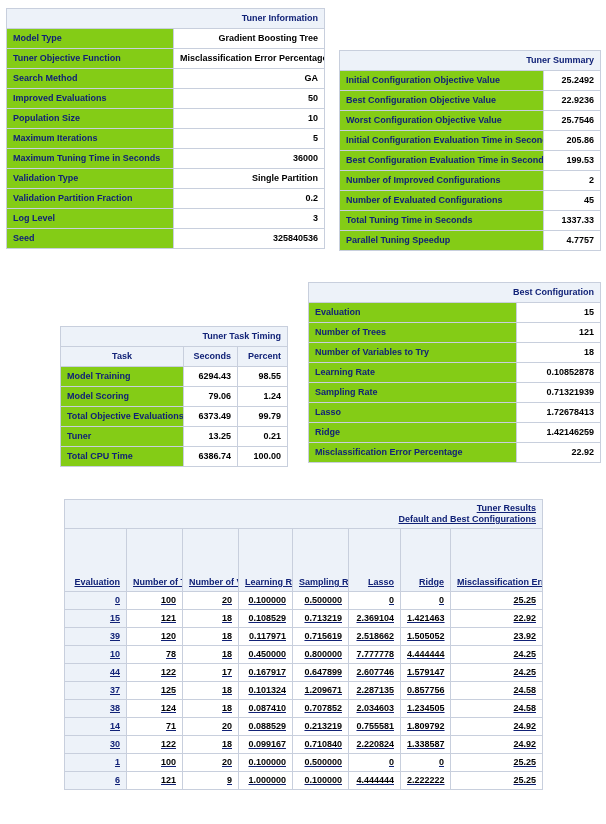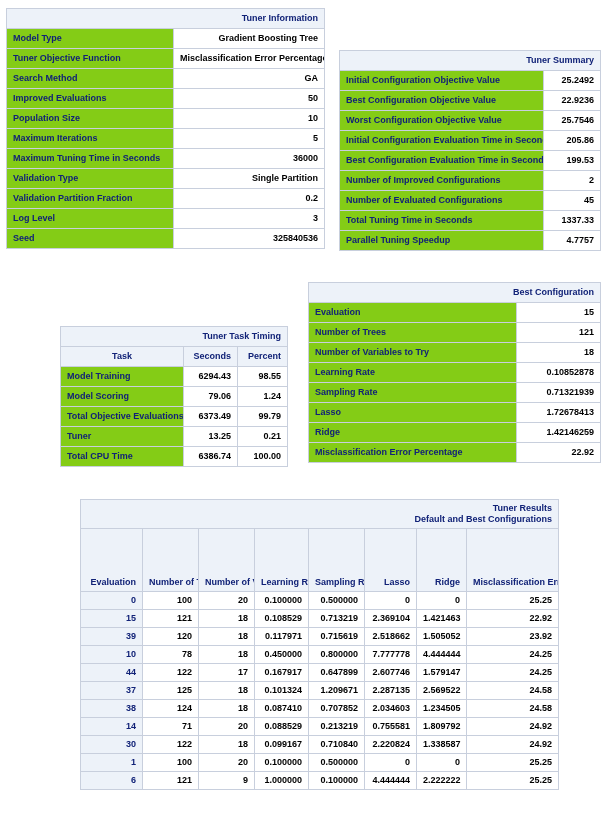--- a/index.html
+++ b/index.html
@@ -67,21 +67,21 @@
     font-weight: bold;
   }
   .hdr-l { text-align: center; }
   .hdr-r { text-align: right; }
 
   
   #tuner-information { left: 6px;   top: 8px;   width: 318px; }
   #tuner-summary     { left: 339px; top: 50px;  width: 261px; }
   #best-config       { left: 308px; top: 282px; width: 292px; }
   #task-timing       { left: 60px;  top: 326px; width: 227px; }
-  #tuner-results     { left: 80px;  top: 499px; width: 478px; }
+  #tuner-results     { left: 64px;  top: 499px; width: 478px; text-decoration: underline; }
 
   #tuner-information col.c1 { width: 167px; }
   #tuner-information col.c2 { width: 151px; }
   #tuner-summary col.c1 { width: 204px; }
   #tuner-summary col.c2 { width: 57px; }
   #best-config col.c1 { width: 208px; }
   #best-config col.c2 { width: 84px; }
   #task-timing col.c1 { width: 123px; }
   #task-timing col.c2 { width: 54px; }
   #task-timing col.c3 { width: 50px; }
@@ -370,21 +370,21 @@
         <td class="val">1.579147</td>
         <td class="val">24.25</td>
       </tr>
       <tr>
         <td class="rowhdr">37</td>
         <td class="val">125</td>
         <td class="val">18</td>
         <td class="val">0.101324</td>
         <td class="val">1.209671</td>
         <td class="val">2.287135</td>
-        <td class="val">2.569522</td>
+        <td class="val">0.857756</td>
         <td class="val">24.58</td>
       </tr>
       <tr>
         <td class="rowhdr">38</td>
         <td class="val">124</td>
         <td class="val">18</td>
         <td class="val">0.087410</td>
         <td class="val">0.707852</td>
         <td class="val">2.034603</td>
         <td class="val">1.234505</td>

